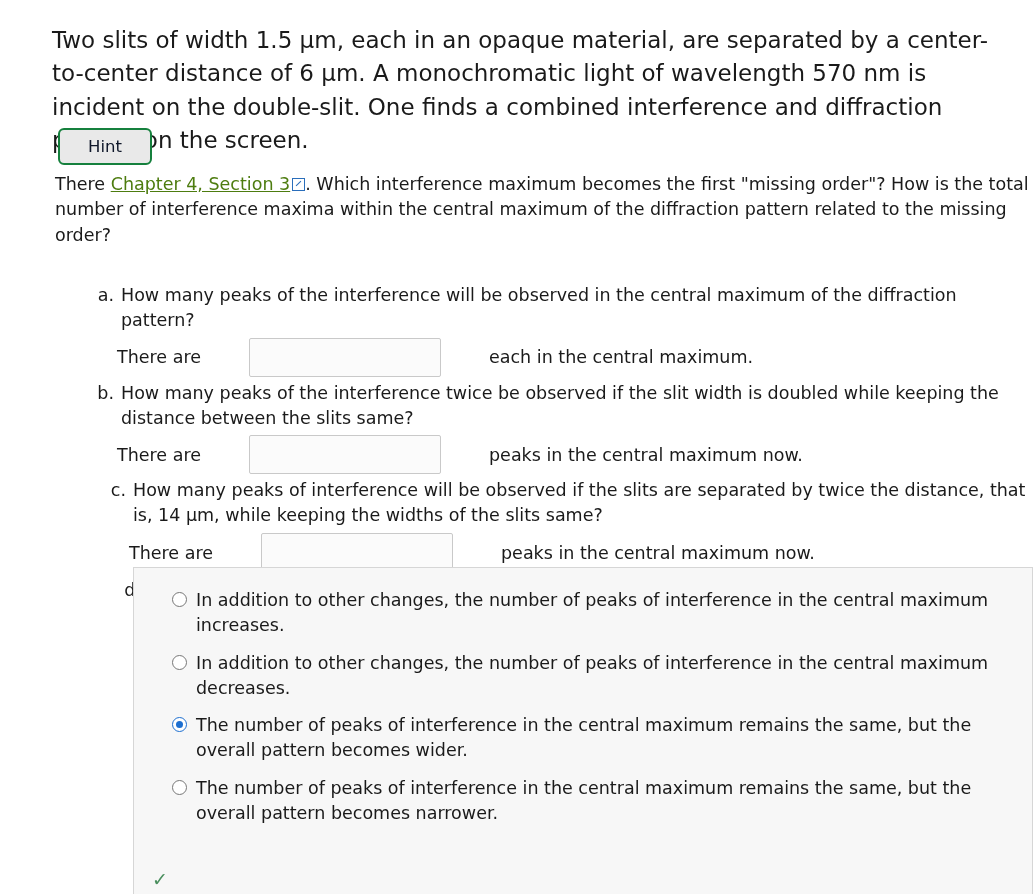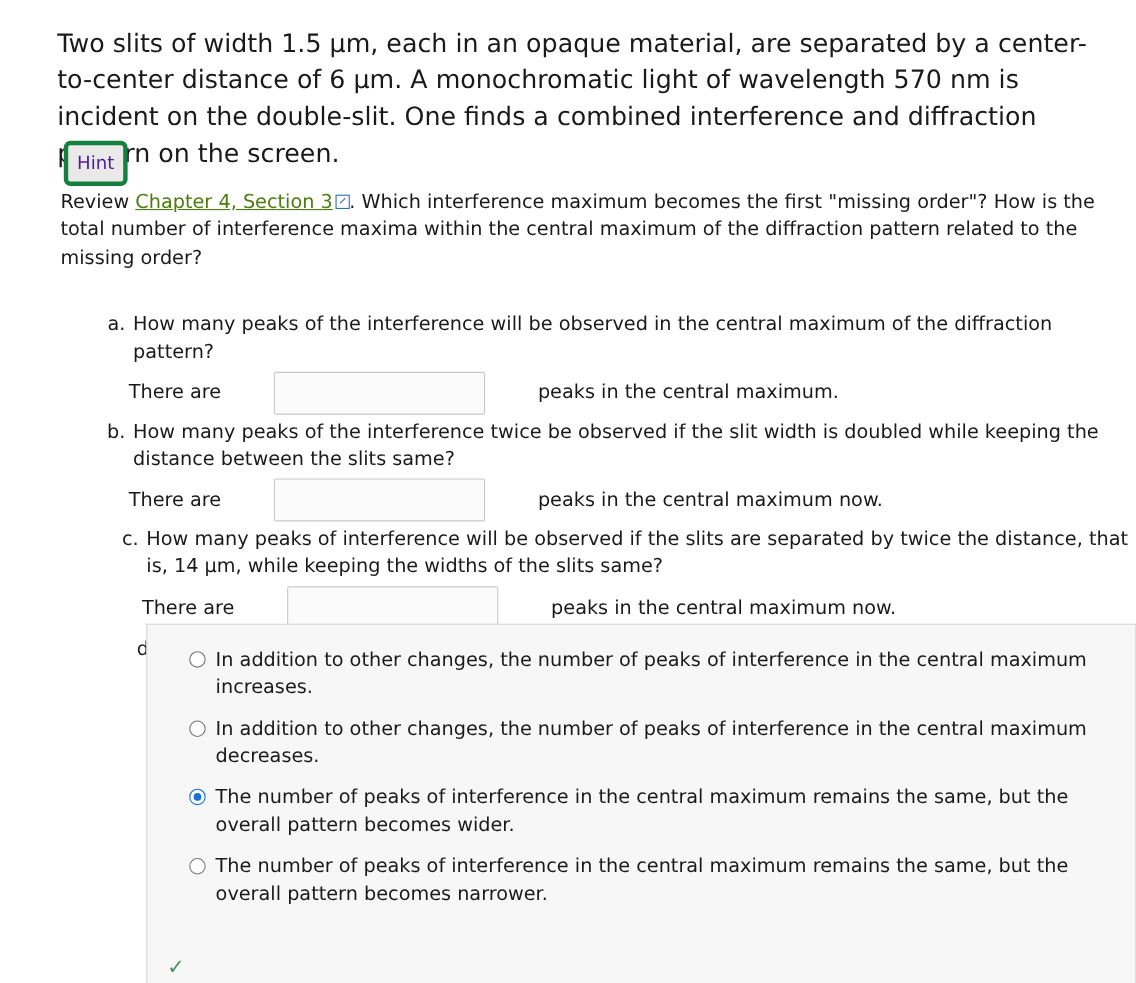--- a/index.html
+++ b/index.html
@@ -31,25 +31,25 @@
     line-height: 1.45;
   }
   .hint-wrap {
     position: absolute;
     left: 58px;
     top: 128px;
   }
   .hint-button {
     display: inline-block;
     background: #e9e9e9;
-    border: 4px solid #15803d;
+    border: 2px solid #15803d;
     border-radius: 6px;
-    padding: 7px 8px;
+    padding: 7px 28px;
     font-size: 16.5px;
-    color: #4c1d95;
+    color: #0f172a;
     cursor: pointer;
   }
   .hint-text {
     position: absolute;
     left: 55px;
     top: 172px;
     width: 975px;
     font-size: 17.5px;
     line-height: 1.45;
   }
@@ -189,34 +189,34 @@
 
 <div class="page">
 
   <div class="intro">Two slits of width 1.5 µm, each in an opaque material, are separated by a center-to-center distance of 6 µm. A monochromatic light of wavelength 570 nm is incident on the double-slit. One finds a combined interference and diffraction pattern on the screen.</div>
 
   <div class="hint-wrap">
     <div class="hint-button">Hint</div>
   </div>
 
   <div class="hint-text">
-    <span>Review </span><a class="link" href="#">Chapter 4, Section 3</a><span class="ext-icon"></span><span>. Which interference maximum becomes the first "missing order"? How is the total number of interference maxima within the central maximum of the diffraction pattern related to the missing order?</span>
+    <span>There </span><a class="link" href="#">Chapter 4, Section 3</a><span class="ext-icon"></span><span>. Which interference maximum becomes the first "missing order"? How is the total number of interference maxima within the central maximum of the diffraction pattern related to the missing order?</span>
   </div>
 
   <div class="questions">
 
     <div class="q q-a">
       <div class="q-row">
         <div class="q-label">a.</div>
         <div class="q-text">How many peaks of the interference will be observed in the central maximum of the diffraction pattern?</div>
       </div>
       <div class="ans-row">
         <span class="ans-label">There are</span>
         <span class="answer-box"></span>
-        <span class="ans-label">peaks in the central maximum.</span>
+        <span class="ans-label">each in the central maximum.</span>
       </div>
     </div>
 
     <div class="q q-b">
       <div class="q-row">
         <div class="q-label">b.</div>
         <div class="q-text">How many peaks of the interference twice be observed if the slit width is doubled while keeping the distance between the slits same?</div>
       </div>
       <div class="ans-row">
         <span class="ans-label">There are</span>

